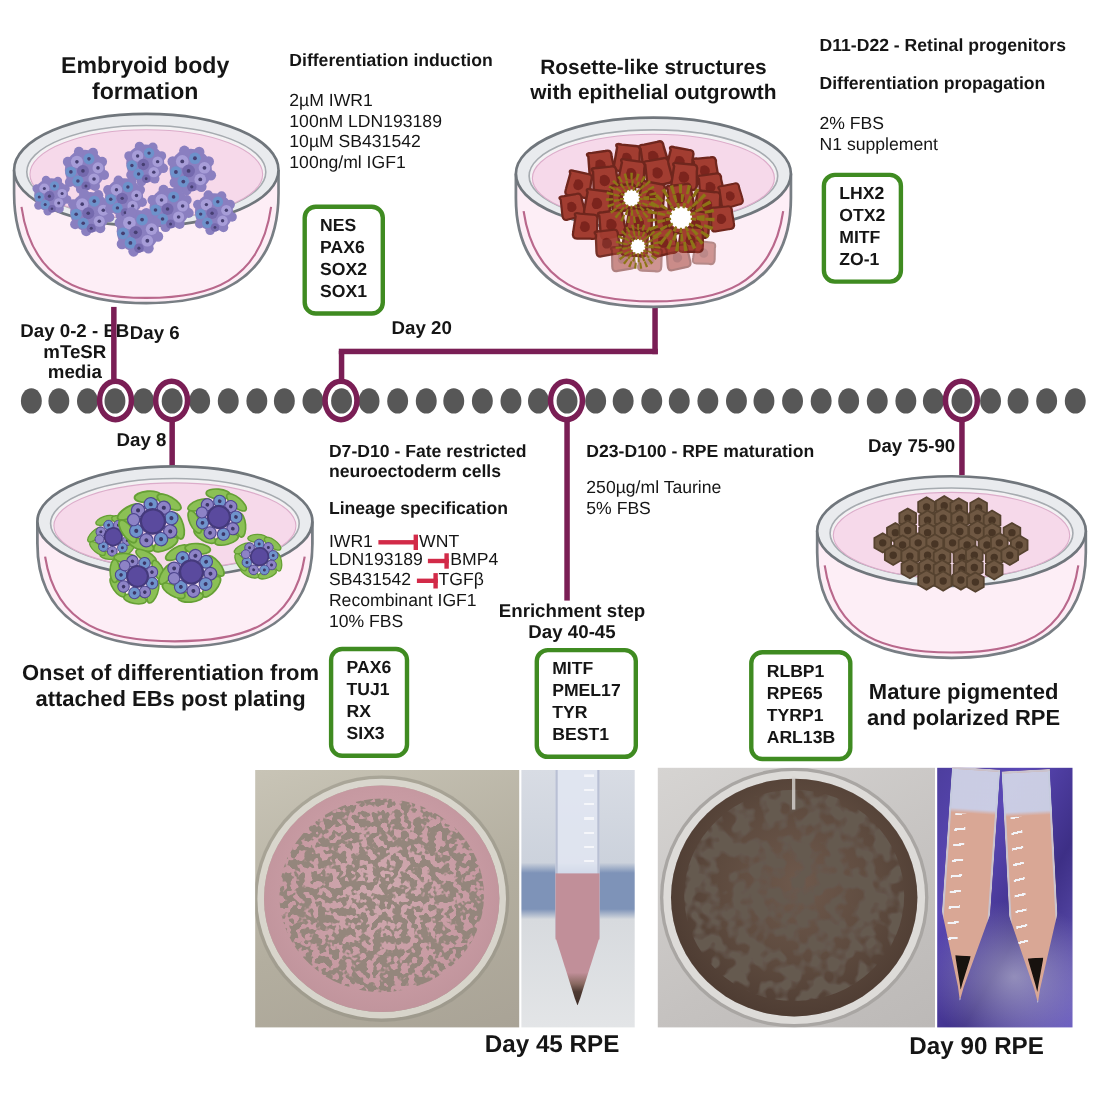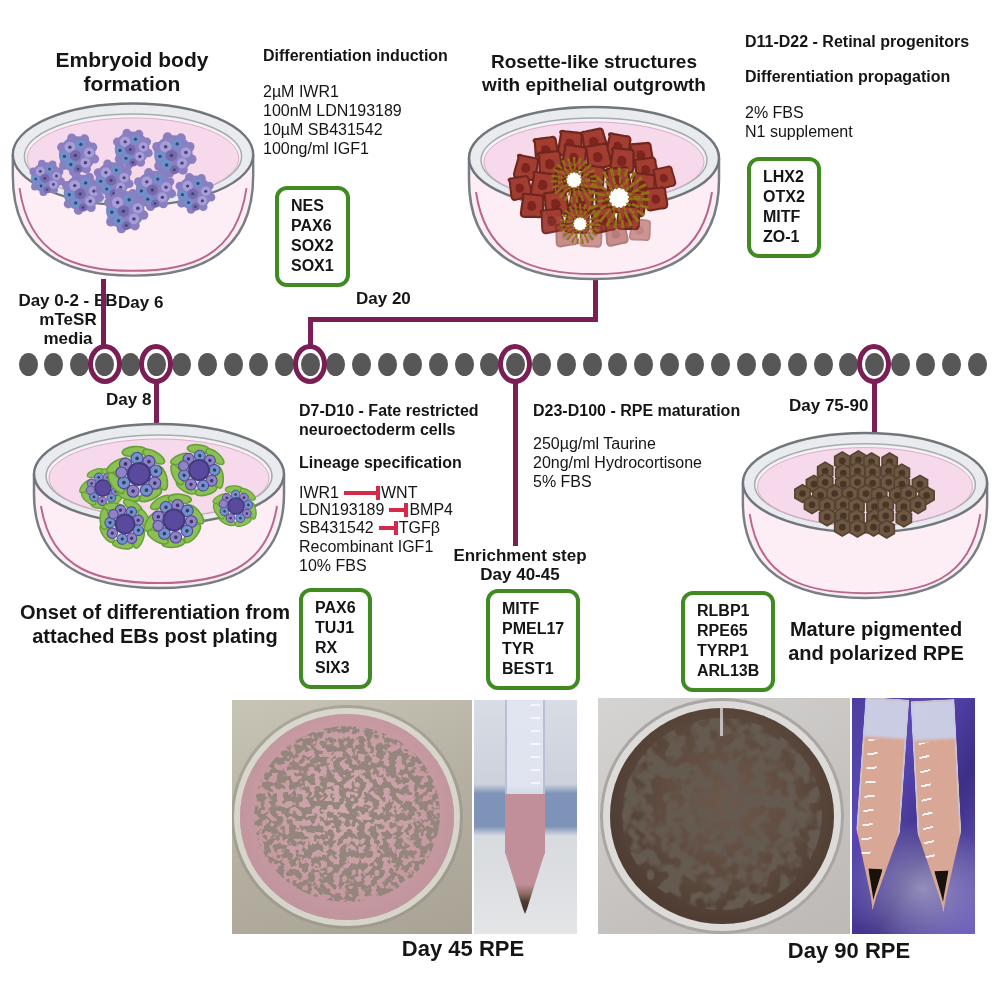--- a/index.html
+++ b/index.html
@@ -9,21 +9,21 @@
   .abs{position:absolute}
 
   
   .dish-title{font-weight:bold;font-size:21px;line-height:24px;text-align:center}
   .dish-title2{font-weight:bold;font-size:19px;line-height:23px;text-align:center}
   .big-title{font-weight:bold;font-size:20px;line-height:24px;text-align:center}
   .h-bold{font-weight:bold;font-size:16px;line-height:19px}
   .body-list{font-size:16px;line-height:19px}
   .body-list span{display:block}
   .day-label{font-weight:bold;font-size:17px;line-height:19px}
-  .photo-label{font-weight:bold;font-size:22px;text-align:center}
+  .photo-label{font-weight:bold;font-size:22px;text-align:right}
 
   
   .marker-box{position:absolute;border:4px solid #3f8b21;border-radius:12px;background:#fff;
               padding:6px 12px 7px 12px;font-weight:bold;font-size:16px;line-height:20px}
   .marker-box span{display:block}
 
   
   .tl-dot{position:absolute;width:19px;height:23px;border-radius:50%;background:#575757}
   .tl-ring{position:absolute;width:34px;height:40px;border:5px solid #7a1e55;border-radius:50%;background:transparent;z-index:3}
   .pline{position:absolute;background:#7a1e55;z-index:1}
@@ -375,21 +375,20 @@
     <span>PAX6</span>
     <span>TUJ1</span>
     <span>RX</span>
     <span>SIX3</span>
   </div>
 
   <div class="abs" style="left:533px;top:401px;width:215px">
     <div class="h-bold">D23-D100 - RPE maturation</div>
     <div class="body-list" style="margin-top:14px">
       <span>250µg/ml Taurine</span>
-      <span>20ng/ml Hydrocortisone</span>
       <span>5% FBS</span>
     </div>
   </div>
   <div class="abs day-label" style="left:440px;top:546px;width:160px;text-align:center">
     <div>Enrichment step</div>
     <div>Day 40-45</div>
   </div>
   <div class="marker-box" style="left:486px;top:589px">
     <span>MITF</span>
     <span>PMEL17</span>

